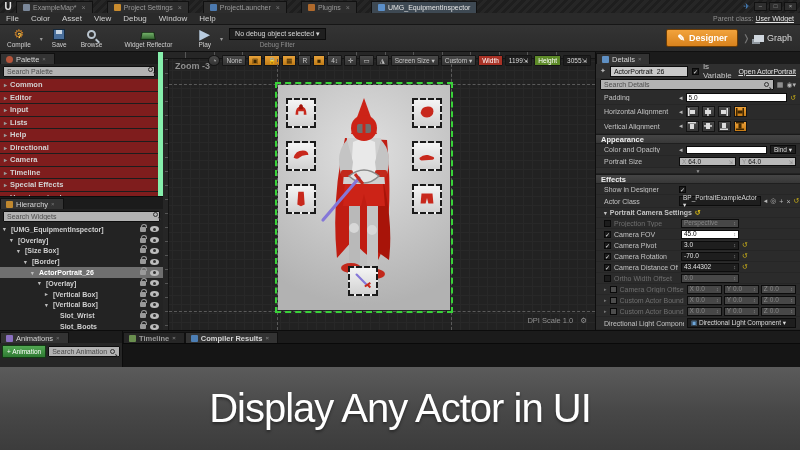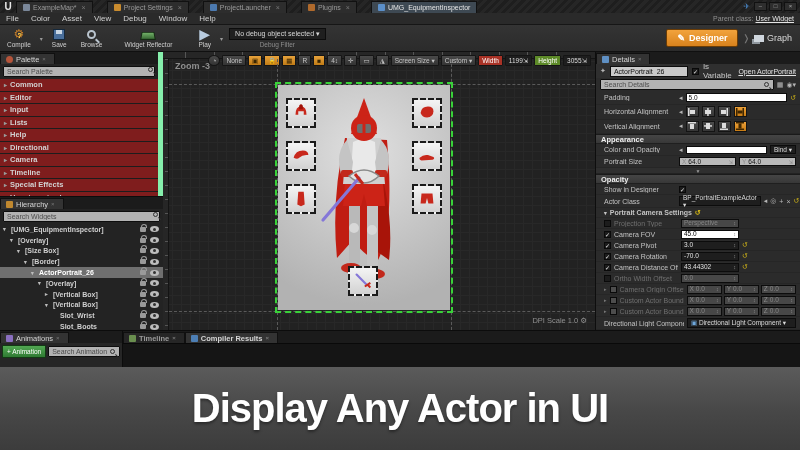--- a/index.html
+++ b/index.html
@@ -77,21 +77,21 @@
   .ruler-top span { display:inline-block; width:28.5px; border-left:1px solid #555; padding-left:1px; }
   .ruler-left { position:absolute; top:7px; left:0; bottom:0; width:6px; background:#262626; border-right:1px solid #141414;
     background-image:repeating-linear-gradient(#555 0 1px, transparent 1px 14px); background-size:3px 100%; background-repeat:no-repeat; background-position:right; }
   .zoom-label { position:absolute; top:9px; left:12px; color:#8f8f8f; font-size:9px; font-weight:bold; }
   .canvas-tools { position:absolute; top:3px; right:4px; display:flex; gap:2px; align-items:center; }
   .ct-btn { height:11px; min-width:12px; background:linear-gradient(#4a4a4a,#333); border:1px solid #151515; color:#c5c5c5; font-size:6.5px; display:flex; align-items:center; justify-content:center; padding:0 3px; border-radius:1px; }
   .ct-btn.orange { background:linear-gradient(#e8a33c,#c07b16); color:#3a2602; }
   .ct-label-w { background:#a93226; color:#fff; }
   .ct-label-h { background:#5d8a28; color:#fff; }
   .ct-val { background:#1e1e1e; color:#ddd; min-width:22px; }
-  .dpi-scale { position:absolute; right:8px; bottom:5px; color:#8f8f8f; font-size:7.5px; display:flex; gap:2px; align-items:center; }
+  .dpi-scale { position:absolute; right:8px; bottom:5px; color:#8f8f8f; font-size:7.5px; display:flex; gap:7px; align-items:center; }
   .guide-v, .guide-h { position:absolute; border-color:#5a5a5a !important; }
   .guide-v { top:7px; bottom:0; width:0; border-left:1px dashed #555; }
   .guide-h { left:6px; right:0; height:0; border-top:1px dashed #555; }
 
   .portrait { position:absolute; left:115px; top:33px; width:172px; height:225px;
     background:radial-gradient(circle at 50% 30%, #e0e0e0, #b2b2b2 85%); outline:2px dashed #39d239; outline-offset:1px; }
   .slot { position:absolute; width:30px; height:30px; background:linear-gradient(#f4f4f4,#d2d2d2); border:2px dashed #1a1a1a; display:flex; align-items:center; justify-content:center; }
   .slot svg { width:22px; height:22px; }
   .sl1 { left:8px; top:13px; } .sl2 { left:8px; top:56px; } .sl3 { left:8px; top:99px; }
   .sr1 { right:8px; top:13px; } .sr2 { right:8px; top:56px; } .sr3 { right:8px; top:99px; }
@@ -139,21 +139,21 @@
   
   .bottom { position:absolute; top:330px; left:0; right:0; height:37px; background:#a21caf; border-top:1px solid #0c0c0c; display:flex; }
   .anim-panel { width:123px; border-right:1px solid #0c0c0c; background:#262626; }
   .anim-body { display:flex; gap:2px; padding:2px; align-items:center; }
   .anim-add { background:linear-gradient(#52a852,#2f7a33); border:1px solid #123a14; color:#fff; font-size:6.5px; padding:2px 4px; border-radius:1px; white-space:nowrap; }
   .tl-panel { flex:1; background:#1a1a1a;font-weight:bold; }
   .tl-body { height:24px; background:#151515; border-top:1px solid #090909; }
 
   
   .banner { position:absolute; top:367px; left:0; right:0; height:83px; background:linear-gradient(180deg,#5b5b5b,#474747 55%,#3c3c3c); display:flex; align-items:center; justify-content:center; }
-  .banner-text { color:#fff; font-size:40px; font-weight:bold; letter-spacing:-1px; text-shadow:0 2px 3px rgba(0,0,0,.4); }
+  .banner-text { color:#fff; font-size:40px; font-weight:normal; letter-spacing:-1px; text-shadow:0 2px 3px rgba(0,0,0,.4); }
 </style>
 </head>
 <body>
 
 <div class="root">
 
   <div class="tabbar">
     <div class="ue-logo">U</div>
     <div class="doc-tab">
       <span class="tab-ico" style="background:#7a8799"></span>
@@ -663,21 +663,21 @@
           <span class="ud">⇲</span>
       </div>
       <div class="val-box val-gray" style="flex:1">
         <span><span class="axis">Y</span><span>64.0</span></span>
           <span class="ud">⇲</span>
       </div>
     </div>
 
     <div class="expander-row">▼</div>
 
-    <div class="sec-hdr">Opacity</div>
+    <div class="sec-hdr">Effects</div>
 
     <div class="det-row" style="height:11px">
       <span class="lbl">Show in Designer</span>
       <span class="cb">✓</span>
     </div>
 
     <div class="det-row" style="height:13px">
       <span class="lbl">Actor Class</span>
       <div class="dd" style="flex:1">
           <span>BP_PortraitExampleActor ▾</span>

